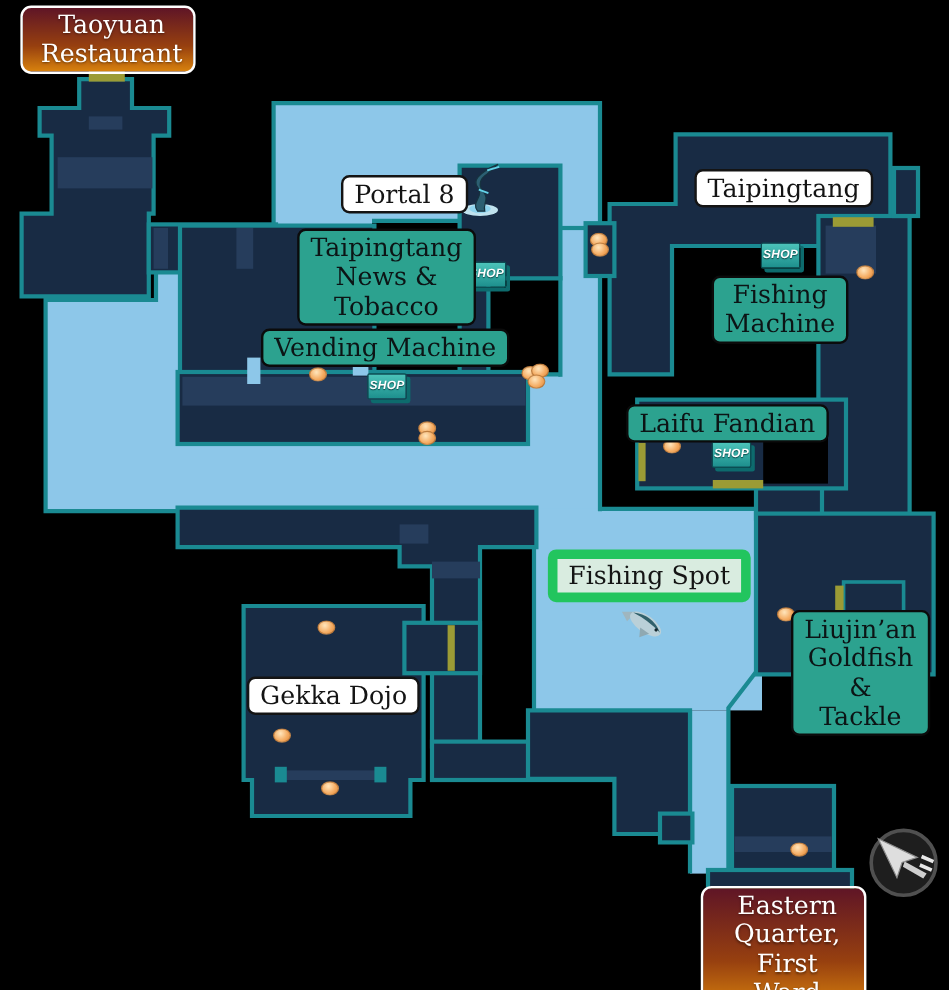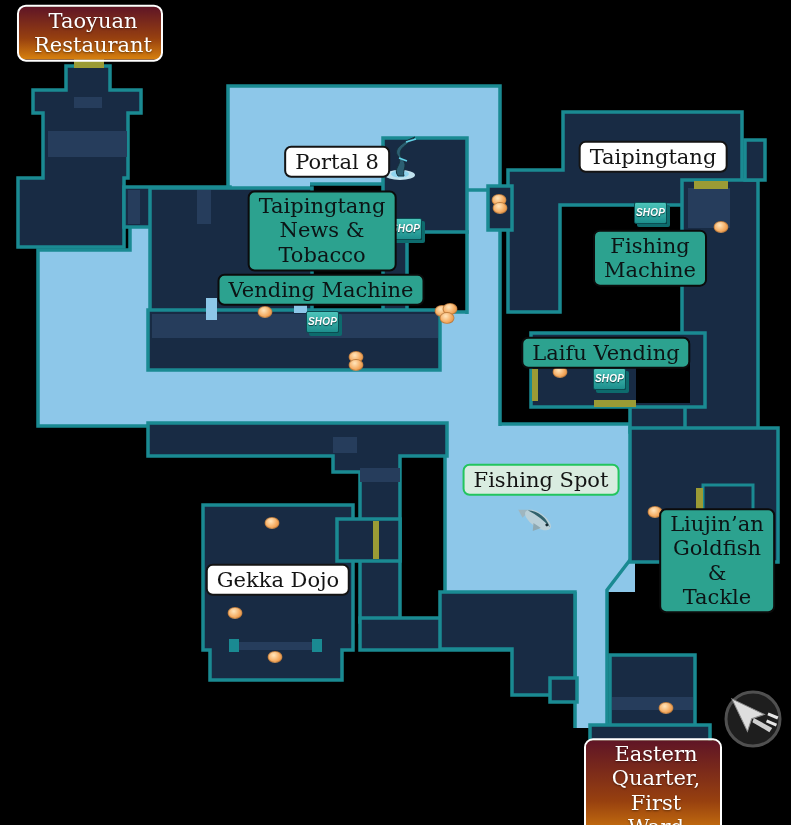--- a/index.html
+++ b/index.html
@@ -24,21 +24,21 @@
               background:linear-gradient(180deg,#4cc4ba,#1d8f8d);
               border:1.5px solid #0a4d52;box-shadow:3px 3px 0 0 #0d6b6d;
               color:#fff;font-family:"Liberation Sans",sans-serif;font-weight:bold;
               font-style:italic;font-size:10px;line-height:20px;text-align:center;
               letter-spacing:.2px;text-shadow:0 1px 1px #063e3e;}
   .lbl{position:absolute;z-index:4;transform:translate(-50%,-50%);
        font-size:21px;line-height:1.16;text-align:center;white-space:pre-line;
        padding:2px 9px;border-radius:7px;}
   .lbl.white{background:var(--c-label-white);border:2px solid #141414;color:#141414;}
   .lbl.shop{background:var(--c-label-teal);border:2px solid #0b0b0b;color:#0c1415;}
-  .lbl.mint{background:var(--c-label-mint);border:2px solid #22c55e;color:#141414;}
+  .lbl.mint{background:var(--c-label-mint);border:8px solid #22c55e;color:#141414;}
   .lbl.exit{background:linear-gradient(180deg,#5f1526 0%,#97400f 60%,#d8820e 100%);
             border:2px solid #fff;color:#fff;border-radius:9px;
             text-shadow:0 1px 2px rgba(0,0,0,.45);padding-left:15px;}
 </style>
 </head>
 <body>
 
 <div id="map-canvas">
 
   <svg id="map-svg" width="791" height="825" viewBox="0 0 791 825">
@@ -176,21 +176,21 @@
       <div class="lbl exit" style="left: 90px; top: 33px;">Taoyuan
 Restaurant</div>
       <div class="lbl white" style="left: 337px; top: 162px;">Portal 8</div>
       <div class="lbl shop" style="left: 322px; top: 231px;">Taipingtang
 News &amp;
 Tobacco</div>
       <div class="lbl shop" style="left: 321px; top: 290px;">Vending Machine</div>
       <div class="lbl white" style="left: 653px; top: 157px;">Taipingtang</div>
       <div class="lbl shop" style="left: 650px; top: 258px;">Fishing
 Machine</div>
-      <div class="lbl shop" style="left: 606px; top: 353px;">Laifu Vending</div>
+      <div class="lbl shop" style="left: 606px; top: 353px;">Laifu Fandian</div>
       <div class="lbl mint" style="left: 541px; top: 480px;">Fishing Spot</div>
       <div class="lbl white" style="left: 278px; top: 580px; text-align: right;">Gekka Dojo</div>
       <div class="lbl shop" style="left: 717px; top: 561px;">Liujin’an
 Goldfish
 &amp; Tackle</div>
       <div class="lbl exit" style="left: 653px; top: 791px;">Eastern Quarter,
 First Ward</div>
     </div>
 </div>
 

